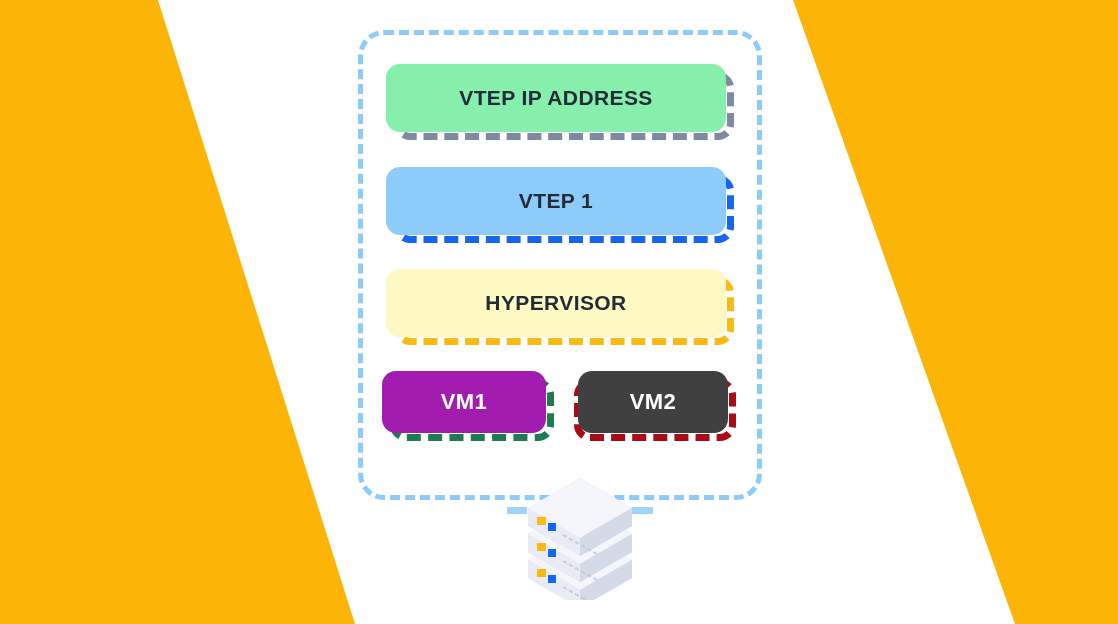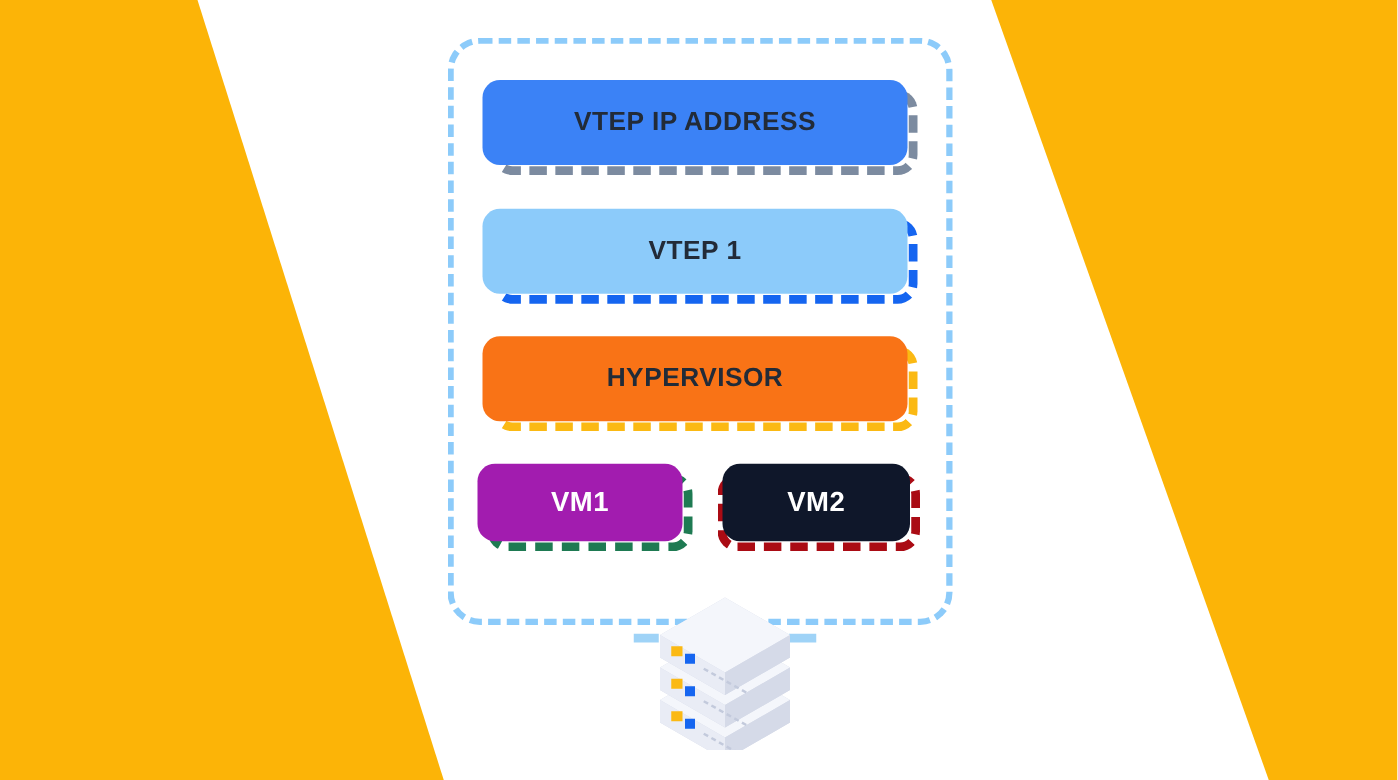--- a/index.html
+++ b/index.html
@@ -50,37 +50,37 @@
   }
 
   
   #box-vtep-ip   { left:386px; top:64px;  width:340px; height:68px; }
   #box-vtep1     { left:386px; top:167px; width:340px; height:68px; }
   #box-hyper     { left:386px; top:269px; width:340px; height:68px; }
   #box-vm1       { left:382px; top:371px; width:164px; height:62px; }
   #box-vm2       { left:566px; top:371px; width:162px; height:62px; }
 
   
-  #box-vtep-ip .face { background:#3b82f6; }
+  #box-vtep-ip .face { background:#86efac; }
   #box-vtep-ip .shadow-border { border-color:#7C8BA0; }
   #box-vtep-ip .label { color:#222B38; }
 
   #box-vtep1 .face { background:#8CCBFA; }
   #box-vtep1 .shadow-border { border-color:#1565F0; }
   #box-vtep1 .label { color:#222B38; }
 
-  #box-hyper .face { background:#f97316; }
+  #box-hyper .face { background:#fef9c3; }
   #box-hyper .shadow-border { border-color:#FBB913; }
   #box-hyper .label { color:#222B38; }
 
   #box-vm1 .face { background:#a21caf; }
   #box-vm1 .shadow-border { border-color:#1E7A52; }
   #box-vm1 .label { color:#FFFFFF; font-size:22px; }
 
-  #box-vm2 .face { background:#0f172a;margin-left:12px; }
+  #box-vm2 .face { background:#404040;margin-left:12px; }
   #box-vm2 .shadow-border { border-color:#AA0B14; }
   #box-vm2 .label { color:#FFFFFF; font-size:22px; }
 
   
   #server-stack {
     position:absolute;
     left:505px; top:460px;
     width:150px; height:140px;
   }
 </style>

